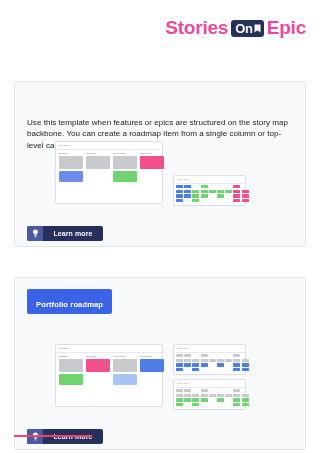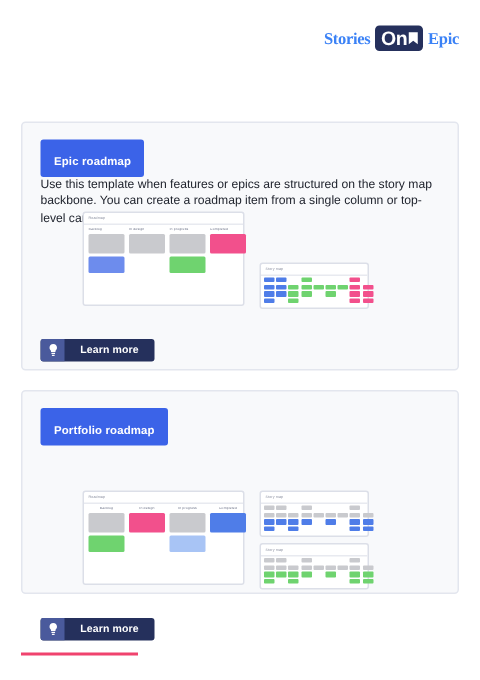--- a/index.html
+++ b/index.html
@@ -10,23 +10,22 @@
     overflow:hidden;
   }
   .page { position:relative; width:320px; height:453px; background:#fff; }
 
   
   .logo-row {
     position:absolute; top:17px; right:14px;
     display:flex; align-items:center; gap:3px;
   }
   .logo-word {
-    font-size:11px; font-weight:bold; color:#3b82f6;
+    font-size:19px; font-weight:bold; color:#ec4899;
     letter-spacing:-.2px;
-    font-family:Liberation Serif, serif;
   }
   .logo-badge {
     background:#25305c; border-radius:3px;
     padding:1px 3px 1px 4px;
     display:flex; align-items:center; gap:1px;
   }
   .logo-badge-text { font-size:13px; font-weight:bold; color:#fff; letter-spacing:-.3px; }
   .logo-flag { width:7px; height:9px; display:block; }
 
   
@@ -40,21 +39,21 @@
   .title-bar-text { color:#fff; font-size:8.6px; font-weight:bold; letter-spacing:.1px; }
 
   
   .card {
     position:absolute; left:14px; width:292px;
     background:#f8f9fb;
     border:1px solid #e3e6ee;
     border-radius:3px;
   }
   #card-epic { top:81px; height:166px; }
-  #card-portfolio { top:260px; height:136px;text-align:center; }
+  #card-portfolio { top:277px; height:173px; }
 
   .pill {
     position:absolute; left:12px; top:11px;
     background:#3b63e8; border-radius:2px;
     padding:3.5px 9px;
   }
   .pill-text { color:#fff; font-size:7.6px; font-weight:bold; letter-spacing:.1px; }
 
   .body-text {
     position:absolute; left:12px; right:12px;
@@ -131,23 +130,20 @@
       <span class="logo-badge-text">On</span>
       <svg class="logo-flag" viewBox="0 0 7 9">
         <path d="M0.5 0.5 H6.5 V8.5 L3.5 6.2 L0.5 8.5 Z" fill="#ffffff"></path>
       </svg>
     </span>
     <span class="logo-word">Epic</span>
   </div>
 
 
   <div class="card" id="card-epic">
-    <div class="pill">
-      <span class="pill-text">Epic roadmap</span>
-    </div>
     <div class="body-text">Use this template when features or epics are structured on the story map backbone. You can create a roadmap item from a single column or top-level card.</div>
 
     <div class="shot" style="left:40px; top:59px; width:108px; height:63px;">
       <span class="shot-label">Roadmap</span>
       <div class="shot-divider"></div>
       <div class="rm-cols">
         <div class="rm-col">
           <div class="rm-head">Backlog</div>
           <div class="rm-card" style="height:13px;background:#c9cace"></div>
           <div class="rm-card" style="height:11px;background:#6d8ced"></div>

